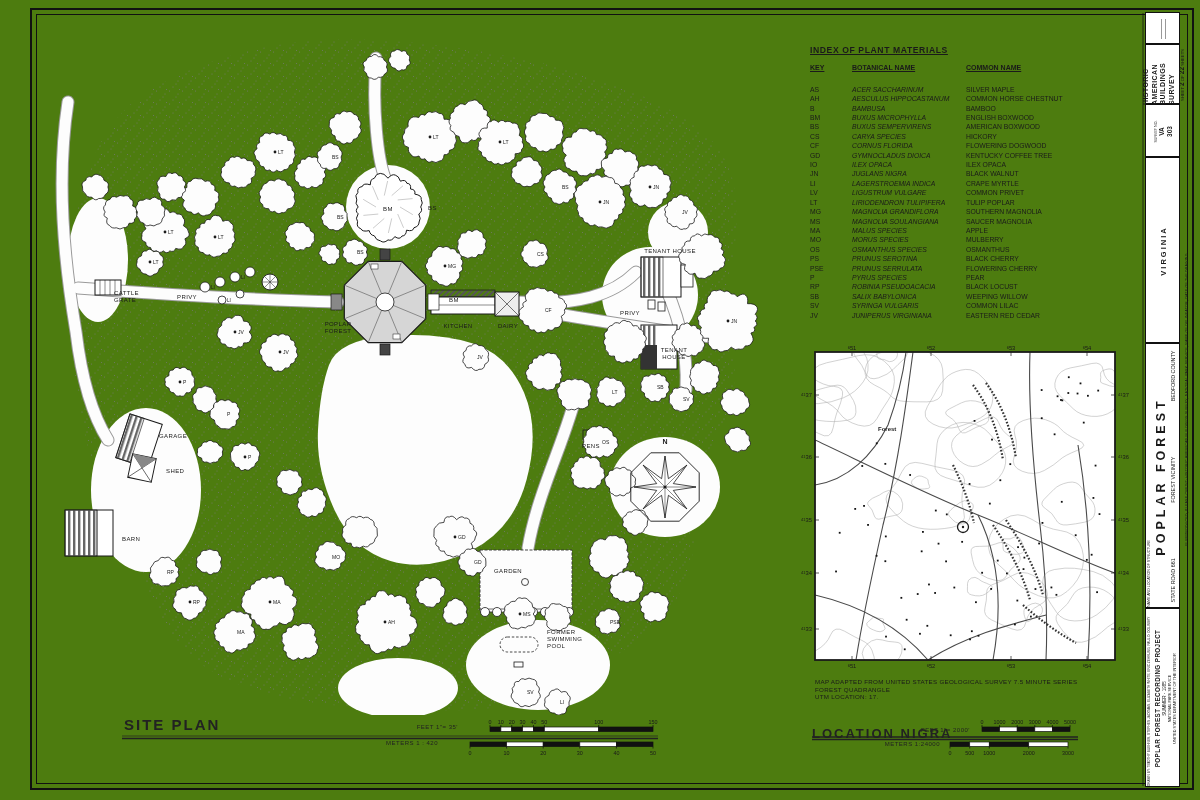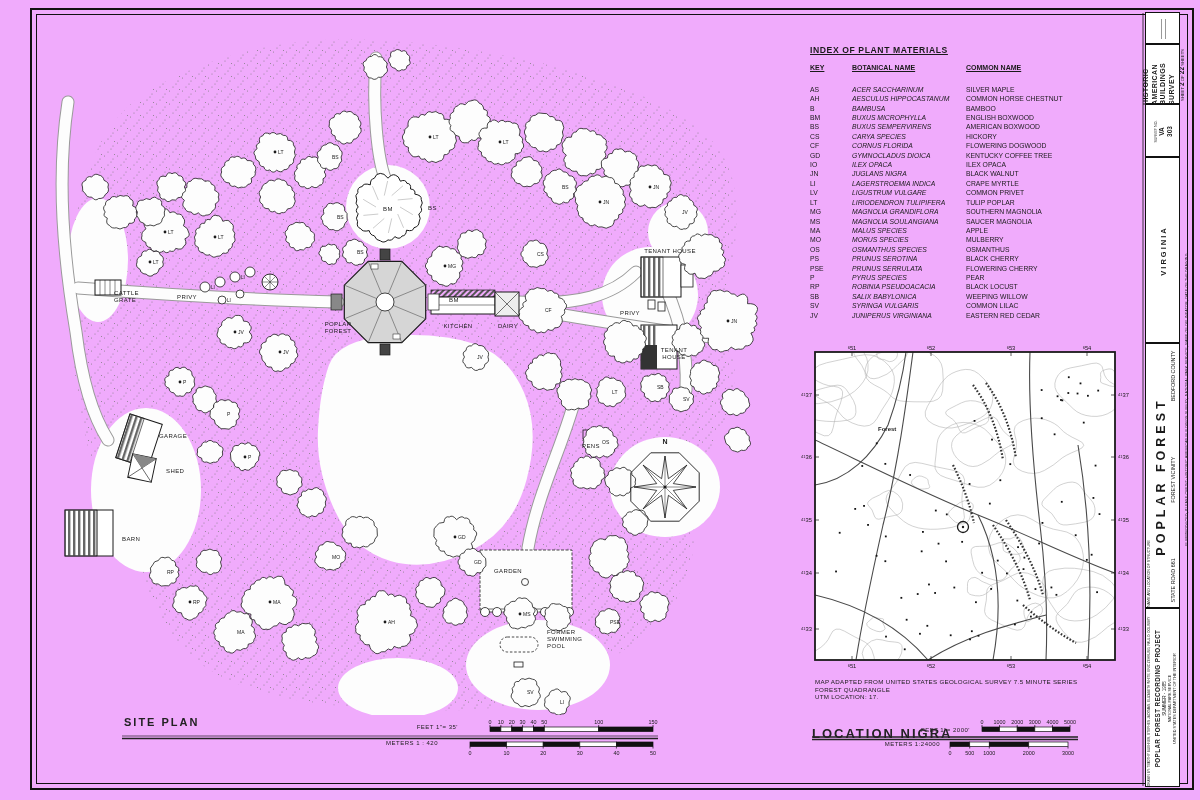--- a/index.html
+++ b/index.html
@@ -1,34 +1,34 @@
 <!DOCTYPE html>
 <html><head>
 <meta charset="utf-8">
 <style>
   html,body{margin:0;padding:0;background:#fff;}
-  .sheet{position:relative;width:1200px;height:800px;background:#f0abfc;overflow:hidden;
+  .sheet{position:relative;width:1200px;height:800px;background:#4d7c0f;overflow:hidden;
          font-family:"Liberation Sans",sans-serif;color:#1a1a1a;}
   .border-outer{position:absolute;left:30px;top:8px;width:1160px;height:778px;
         border:2.5px solid #111;}
   .border-inner{position:absolute;left:36px;top:14px;width:1150px;height:768px;
         border:1px solid #111;}
   svg{position:absolute;}
   
   .index{position:absolute;left:810px;top:46px;width:332px;font-size:6.8px;line-height:9.4px;}
   .index .ttl{font-size:8.6px;font-weight:bold;letter-spacing:.6px;text-decoration:underline;margin-bottom:8px;}
   .idx-head,.idx-row{display:flex;}
   .c-key{width:42px;flex:none;}
   .c-bot{width:114px;flex:none;}
   .c-com{flex:1;}
   .idx-head{font-size:7px;font-weight:bold;margin-bottom:12px;}
   .idx-head span{text-decoration:underline;}
   .idx-row .c-bot{font-style:italic;}
   
-  .plan-title{position:absolute;font-size:11px;letter-spacing:2px;font-weight:bold;color:#222;}
+  .plan-title{position:absolute;font-size:15px;letter-spacing:2px;font-weight:bold;color:#222;}
   .scale-label{position:absolute;font-size:6px;letter-spacing:.5px;color:#222;}
   .map-caption{position:absolute;left:815px;top:678px;font-size:6.2px;line-height:7.6px;letter-spacing:.3px;}
   
   .tb-box{position:absolute;left:1145px;width:35px;border:1px solid #111;background:#fff;box-sizing:border-box;}
   .rot{position:absolute;left:0;top:0;transform-origin:0 0;transform:rotate(-90deg) translateX(-100%);
        display:flex;flex-direction:column;align-items:center;justify-content:center;box-sizing:border-box;}
   .tb-tiny{font-size:3.6px;letter-spacing:.2px;}
   .tb-hdr{position:absolute;top:1px;left:2px;font-size:3.6px;white-space:nowrap;}
   .habs1{font-size:7px;font-weight:bold;letter-spacing:.4px;line-height:8.5px;}
   .sheetline{font-size:4.2px;margin-top:1.5px;}

